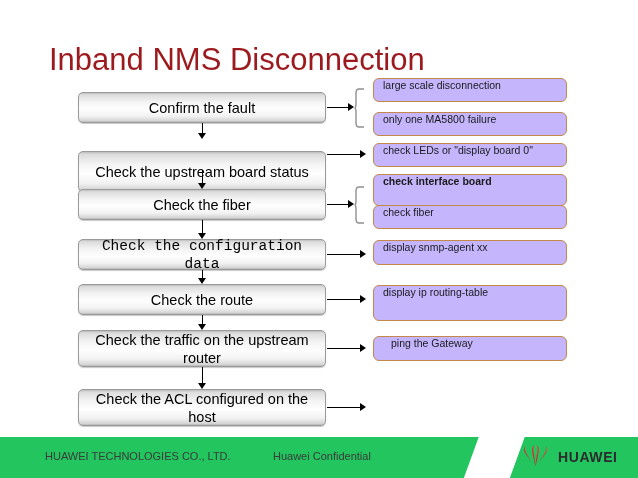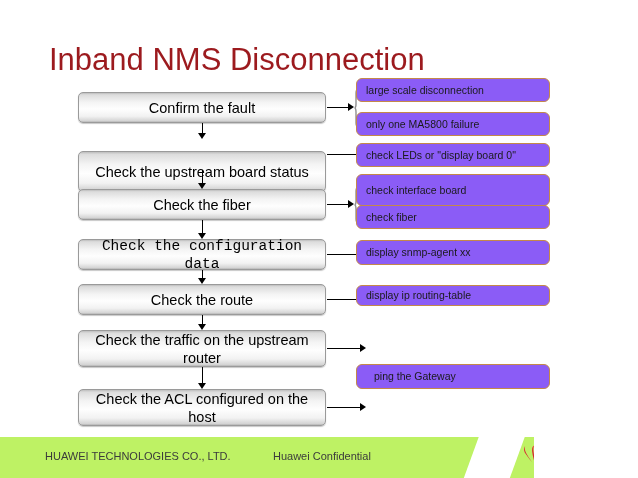--- a/index.html
+++ b/index.html
@@ -61,35 +61,34 @@
     font-size: 14.5px;
     line-height: 18px;
     padding: 0 6px;
     box-shadow: 0 1px 1px rgba(0,0,0,0.22);
   }
   .flow-box span { display: block; }
 
   
   .note-box {
     position: absolute;
-    left: 356px;
+    left: 373px;
     width: 194px;
     box-sizing: border-box;
     border: 1px solid #c4884a;
     border-radius: 6px;
-    background: #8b5cf6;
+    background: #c4b5fd;
     display: flex;
-    align-items: center;
     color: #1a1a1a;
     font-size: 10.5px;
     line-height: 13px;
     padding-left: 9px;
     padding-right: 6px;
   }
-  .note-box.indent { padding-left: 17px; margin-top: 28px; }
+  .note-box.indent { padding-left: 17px; }
 
   
   .v-line {
     position: absolute;
     width: 1px;
     background: #000000;
   }
   .v-arrow-head {
     position: absolute;
     width: 0; height: 0;
@@ -110,23 +109,23 @@
     border-left: 6px solid #000000;
   }
 
   .brace { position: absolute; }
 
   
   #footer {
     position: absolute;
     left: 0;
     top: 437px;
-    width: 534px;
+    width: 638px;
     height: 41px;
-    background: #bef264;
+    background: #22c55e;
     overflow: hidden;
   }
   #footer-swoosh {
     position: absolute;
     left: 470px;
     top: -12px;
     width: 46px;
     height: 72px;
     background: #ffffff;
     transform: skewX(-20deg);
@@ -247,33 +246,33 @@
   </div>
 
   <div class="note-box" style="top:112px;height:24px;">
     <span>only one MA5800 failure</span>
   </div>
 
   <div class="note-box" style="top:143px;height:24px;">
     <span>check LEDs or "display board 0"</span>
   </div>
 
-  <div class="note-box" style="top:174px;height:32px;">
+  <div class="note-box" style="top:174px;height:32px;font-weight:bold;">
     <span>check interface board</span>
   </div>
 
   <div class="note-box" style="top:205px;height:24px;">
     <span>check fiber</span>
   </div>
 
   <div class="note-box" style="top:240px;height:25px;">
     <span>display snmp-agent  xx</span>
   </div>
 
-  <div class="note-box" style="top:285px;height:21px;">
+  <div class="note-box" style="top:285px;height:36px;">
     <span>display ip routing-table</span>
   </div>
 
   <div class="note-box indent" style="top:336px;height:25px;">
     <span>ping the Gateway</span>
   </div>
 
 
   <div id="footer">
     <div id="footer-swoosh"></div>

